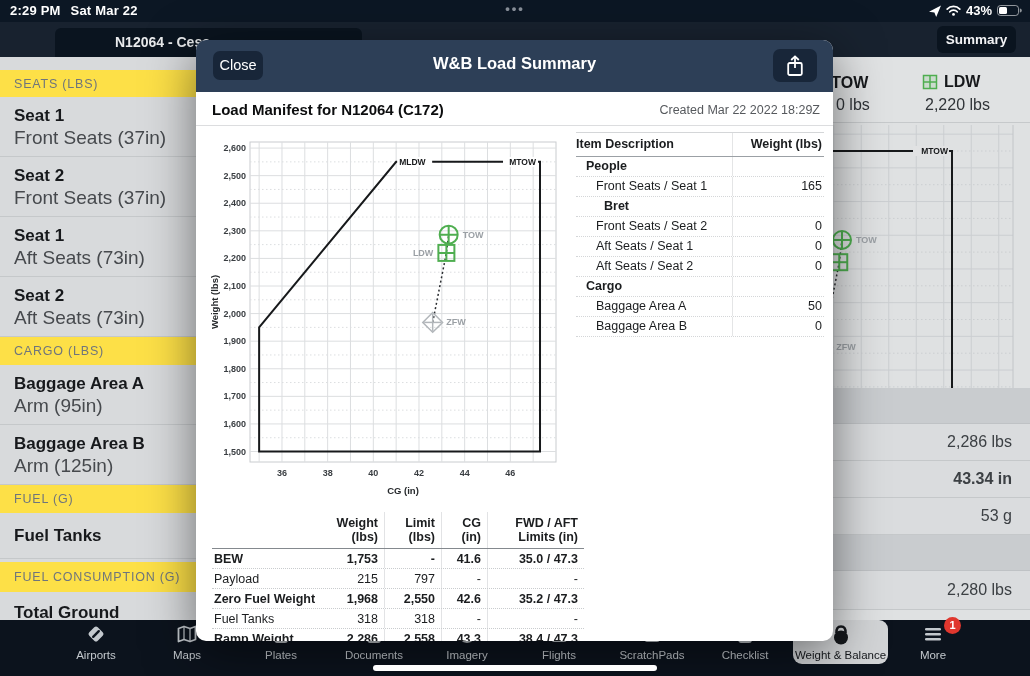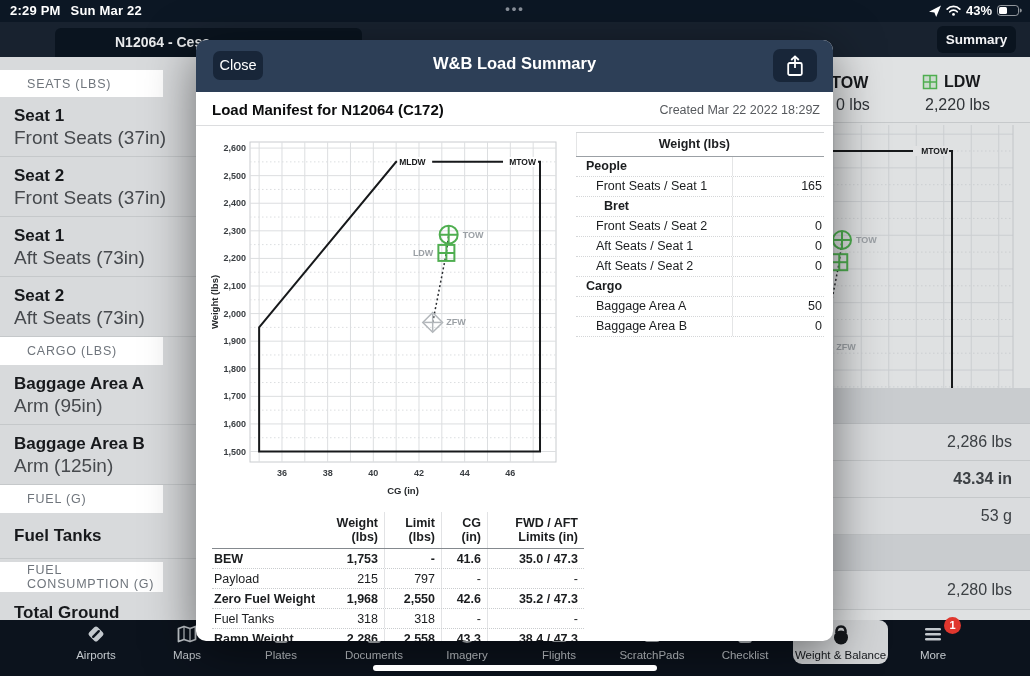--- a/index.html
+++ b/index.html
@@ -14,21 +14,21 @@
   .sb-center{position:absolute;left:0;right:0;top:1px;text-align:center;color:#89909a;font-size:13px;letter-spacing:2px;font-weight:bold;}
   .sb-right{position:absolute;right:8px;top:3px;display:flex;align-items:center;gap:5px;font-size:13px;font-weight:bold;}
 
   
   .nav-bar{position:absolute;left:0;top:22px;width:1030px;height:35px;background:#18222f;}
   .aircraft-tab{position:absolute;left:55px;top:6px;width:307px;height:29px;background:#0a141f;border-radius:6px 6px 0 0;color:#e8eaec;font-size:14px;font-weight:bold;line-height:29px;padding-left:60px;overflow:hidden;white-space:nowrap;}
   .summary-btn{position:absolute;right:14px;top:4px;width:79px;height:27px;background:#0a141f;border-radius:6px;color:#f2f3f5;font-size:13.5px;font-weight:bold;text-align:center;line-height:27px;}
 
   
   .sidebar{position:absolute;left:0;top:57px;width:196px;height:563px;background:#d8dadc;overflow:hidden;}
-  .side-header{position:absolute;left:0;width:163px;background:#ffffff;color:#6f757c;font-size:12.5px;letter-spacing:.8px;padding-left:27px;display:flex;align-items:center;}
+  .side-header{position:absolute;left:0;width:196px;background:#fde047;color:#6f757c;font-size:12.5px;letter-spacing:.8px;padding-left:14px;display:flex;align-items:center;}
   .side-row{position:absolute;left:0;width:196px;padding:8px 0 0 14px;border-bottom:1px solid #c5c8ca;}
   .side-row .t{font-size:17px;font-weight:bold;color:#17191c;line-height:22px;}
   .side-row .s{font-size:19px;color:#46494d;line-height:20px;margin-top:1px;}
 
   
   .right-panel{position:absolute;left:833px;top:57px;width:197px;height:563px;background:#dfe1e2;overflow:hidden;}
   .rp-topband{position:absolute;left:0;top:0;width:197px;height:66px;background:#e0e2e3;border-bottom:1px solid #c6c9cb;}
   .rp-mtow-label{position:absolute;left:-15px;top:17px;font-size:16px;font-weight:bold;color:#17191c;}
   .rp-mtow-value{position:absolute;left:3px;top:39px;font-size:16px;color:#303438;}
   .rp-ldw{position:absolute;left:89px;top:16px;display:flex;align-items:center;gap:6px;}
@@ -86,21 +86,21 @@
   .sum-head>div{font-weight:bold;white-space:pre-line;padding-top:4px;padding-bottom:4px;}
   .sum-row.bold>div{font-weight:bold;}
 </style>
 </head>
 <body>
 
 <div class="screen">
 
   <div class="status-bar">
     <div class="sb-left">
-      <span>2:29 PM</span><span>Sun Mar 22</span>
+      <span>2:29 PM</span><span>Sat Mar 22</span>
     </div>
     <div class="sb-center">•••</div>
     <div class="sb-right">
       <svg width="12" height="12" viewBox="0 0 12 12">
           <path d="M0 6.8 L12 0.6 L7.2 12 L5.4 7.6 Z" fill="#fff"></path>
         </svg>
       <svg width="15" height="11" viewBox="0 0 15 11">
           <path d="M1.2 4.2 A8.6 8.6 0 0 1 13.8 4.2" fill="none" stroke="#fff" stroke-width="1.7" stroke-linecap="round"></path>
           <path d="M3.8 6.8 A5 5 0 0 1 11.2 6.8" fill="none" stroke="#fff" stroke-width="1.7" stroke-linecap="round"></path>
           <circle cx="7.5" cy="9.4" r="1.4" fill="#fff"></circle>
@@ -393,20 +393,21 @@
         <line x1="240.38805970149258" y1="114.89655172413794" x2="240.38805970149258" y2="130.89655172413794" stroke="#4fae50" stroke-width="2"></line>
         <text x="227.38805970149258" y="125.89655172413794" text-anchor="end" class="marker-label">LDW</text>
         <rect x="219.68656716417914" y="185.41379310344828" width="14" height="14" fill="none" stroke="#b2b6ba" stroke-width="1.5" transform="rotate(45 226.68656716417914 192.41379310344828)"></rect>
         <line x1="218.18656716417914" y1="192.41379310344828" x2="235.18656716417914" y2="192.41379310344828" stroke="#b2b6ba" stroke-width="1.5"></line>
         <line x1="226.68656716417914" y1="183.91379310344828" x2="226.68656716417914" y2="200.91379310344828" stroke="#b2b6ba" stroke-width="1.5"></line>
         <text x="240.18656716417914" y="195.41379310344828" text-anchor="start" class="marker-label">ZFW</text>
       </svg>
 
     <div class="items-table">
       <div class="it-row it-head">
+        <div class="l">Item Description</div>
         <div class="w">Weight (lbs)</div>
       </div>
       <div class="it-row it-group">
           <div class="l">People</div>
           <div class="w"></div>
         </div>
       <div class="it-row it-item">
           <div class="l">Front Seats / Seat 1</div>
           <div class="w">165</div>
         </div>

